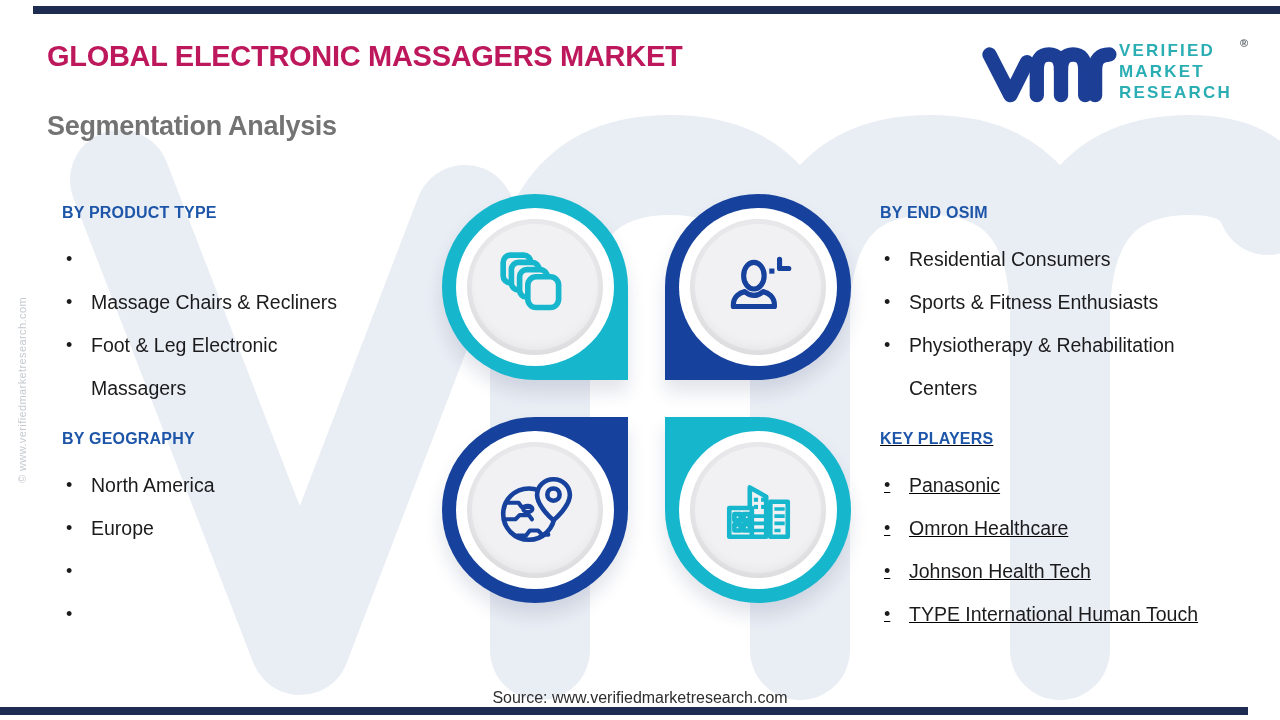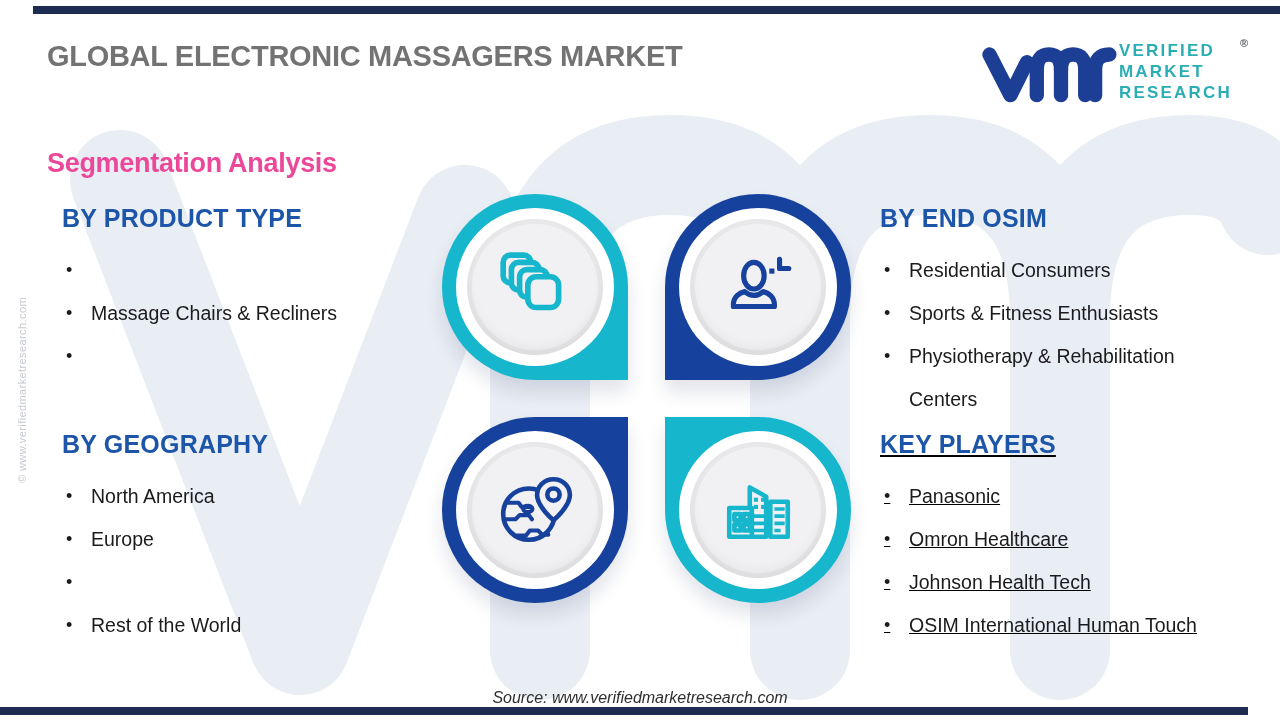--- a/index.html
+++ b/index.html
@@ -14,37 +14,37 @@
   
   .bg-watermark { position:absolute; inset:0; z-index:0; }
 
   
   .bar-top    { position:absolute; top:6px; left:33px; right:0; height:8px; background:#1e2c52; z-index:3; }
   .bar-bottom { position:absolute; bottom:5px; left:0; right:32px; height:8px; background:#1e2c52; z-index:3; }
 
   
   .title {
     position:absolute; left:47px; top:40px; z-index:2;
-    font-size:29px; font-weight:700; letter-spacing:-0.3px; color:#737373;
+    font-size:29px; font-weight:700; letter-spacing:-0.3px; color:#be185d;
   }
   .subtitle {
     position:absolute; left:47px; top:111px; z-index:2;
-    font-size:27px; font-weight:700; letter-spacing:-0.3px; color:#ec4899;margin-top:37px;
+    font-size:27px; font-weight:700; letter-spacing:-0.3px; color:#737373;
   }
 
   
   .logo { position:absolute; top:38px; right:48px; z-index:2; display:flex; align-items:center; }
   .logo-mark { width:138px; height:66px; }
   .logo-text { position:relative; color:#2aaeb4; font-weight:700;
                font-size:17px; line-height:21px; letter-spacing:2.2px; }
   .logo-reg { position:absolute; top:-7px; right:-16px; font-size:11px; color:#5a6066; letter-spacing:0; }
 
   
   .section { position:absolute; z-index:2; }
-  .section h2 { font-size:25px; font-weight:700; color:#1d55a8; letter-spacing:0.2px; margin-bottom:16px; }
+  .section h2 { font-size:16px; font-weight:700; color:#1d55a8; letter-spacing:0.2px; margin-bottom:16px; }
   .blist { list-style:none; }
   .blist li { display:flex; line-height:43px; font-size:19.5px; color:#1b1b1d; }
   .blist .bullet { width:29px; flex:0 0 29px; padding-left:4px; font-size:18px; }
   .blist .txt { display:block; }
   .sec-product    { left:62px;  top:204px; width:380px; }
   .sec-geography  { left:62px;  top:430px; width:380px; }
   .sec-enduser    { left:880px; top:204px; width:390px; }
   .sec-keyplayers { left:880px; top:430px; width:400px;text-decoration:underline; }
   .wrap-narrow-left  { max-width:235px; }
   .wrap-narrow-right { max-width:335px; }
@@ -61,21 +61,21 @@
   .sq-tr { border-radius:50% 0 50% 50%; }
   .sq-tl { border-radius:0 50% 50% 50%; }
   .gapring { position:absolute; inset:14px; background:#ffffff; border-radius:50%; }
   .disc { position:absolute; inset:25px; background:#f1f1f3; border-radius:50%;
           box-shadow: inset 0 0 0 5px rgba(0,0,0,0.035), inset 0 -7px 12px rgba(0,0,0,0.05);
           display:flex; align-items:center; justify-content:center; }
   .disc svg { width:78px; height:78px; }
 
   
   .source { position:absolute; left:0; top:689px; width:100%; text-align:center; z-index:2;
-            font-size:16px; color:#2e2e2e;font-style:italic; }
+            font-size:16px; color:#2e2e2e; }
   .side-mark { position:absolute; left:-126px; top:382px; width:300px; height:16px;
                transform:rotate(-90deg); text-align:center; z-index:2;
                font-size:11px; color:#c5c9cf; letter-spacing:0.4px; }
 </style>
 </head>
 <body>
 
 <div class="stage">
 
   <svg class="bg-watermark" viewBox="0 0 1280 720" fill="none" stroke="#e9edf4" stroke-width="100" stroke-linecap="round" stroke-linejoin="round">
@@ -111,41 +111,41 @@
     <ul class="blist">
       <li>
           <span class="bullet">•</span>
         </li>
       <li>
           <span class="bullet">•</span>
           <span class="txt">Massage Chairs &amp; Recliners</span>
         </li>
       <li>
           <span class="bullet">•</span>
+          <span class="txt wrap-narrow-left">Foot &amp; Leg Electronic Massagers</span>
         </li>
     </ul>
   </div>
 
   <div class="section sec-geography">
     <h2>BY GEOGRAPHY</h2>
     <ul class="blist">
       <li>
           <span class="bullet">•</span>
           <span class="txt">North America</span>
         </li>
       <li>
           <span class="bullet">•</span>
           <span class="txt">Europe</span>
         </li>
       <li>
           <span class="bullet">•</span>
         </li>
       <li>
           <span class="bullet">•</span>
-          <span class="txt">Rest of the World</span>
         </li>
     </ul>
   </div>
 
   <div class="section sec-enduser">
     <h2>BY END OSIM</h2>
     <ul class="blist">
       <li>
           <span class="bullet">•</span>
           <span class="txt">Residential Consumers</span>
@@ -171,21 +171,21 @@
       <li>
           <span class="bullet">•</span>
           <span class="txt">Omron Healthcare</span>
         </li>
       <li>
           <span class="bullet">•</span>
           <span class="txt">Johnson Health Tech</span>
         </li>
       <li>
           <span class="bullet">•</span>
-          <span class="txt">OSIM International Human Touch</span>
+          <span class="txt">TYPE International Human Touch</span>
         </li>
     </ul>
   </div>
 
   <div class="hub">
 
     <div class="quad">
       <div class="ring ring-cyan sq-br"></div>
       <div class="gapring"></div>
       <div class="disc">

